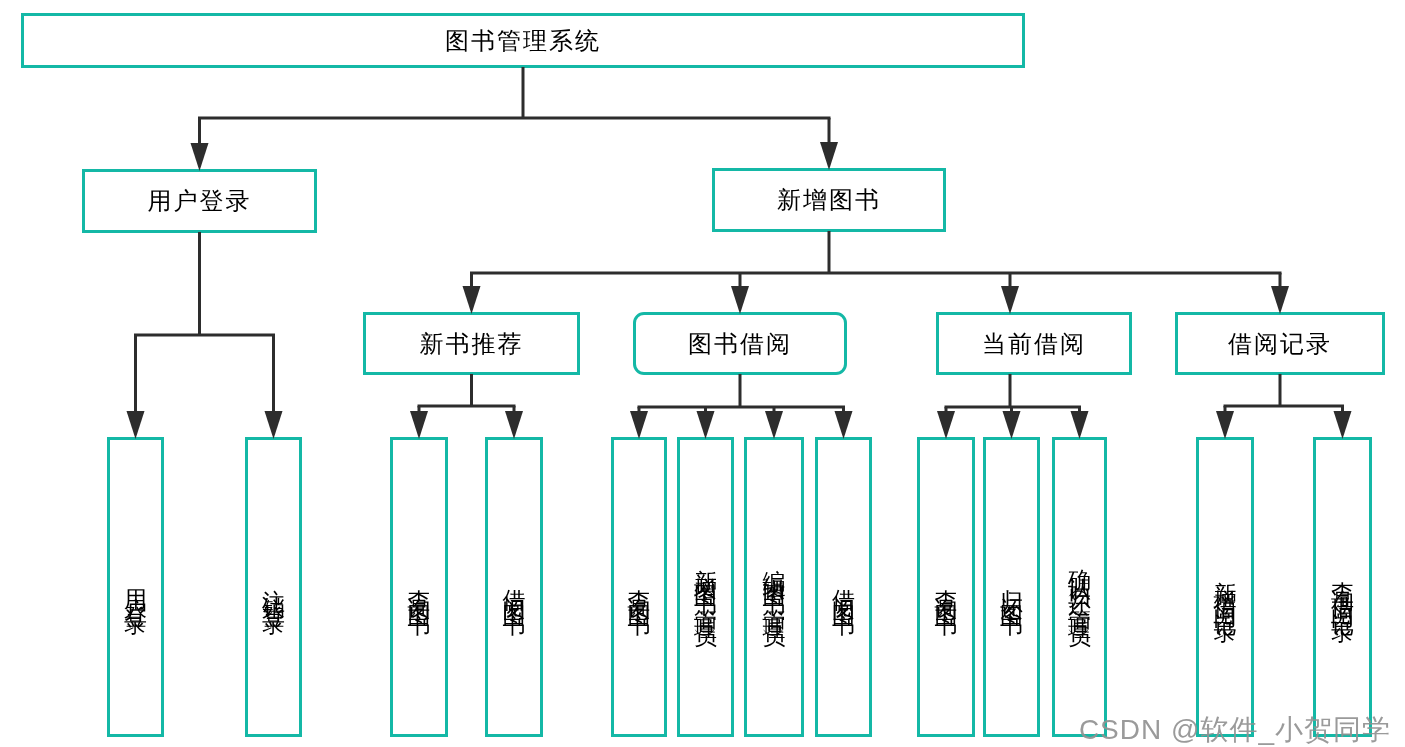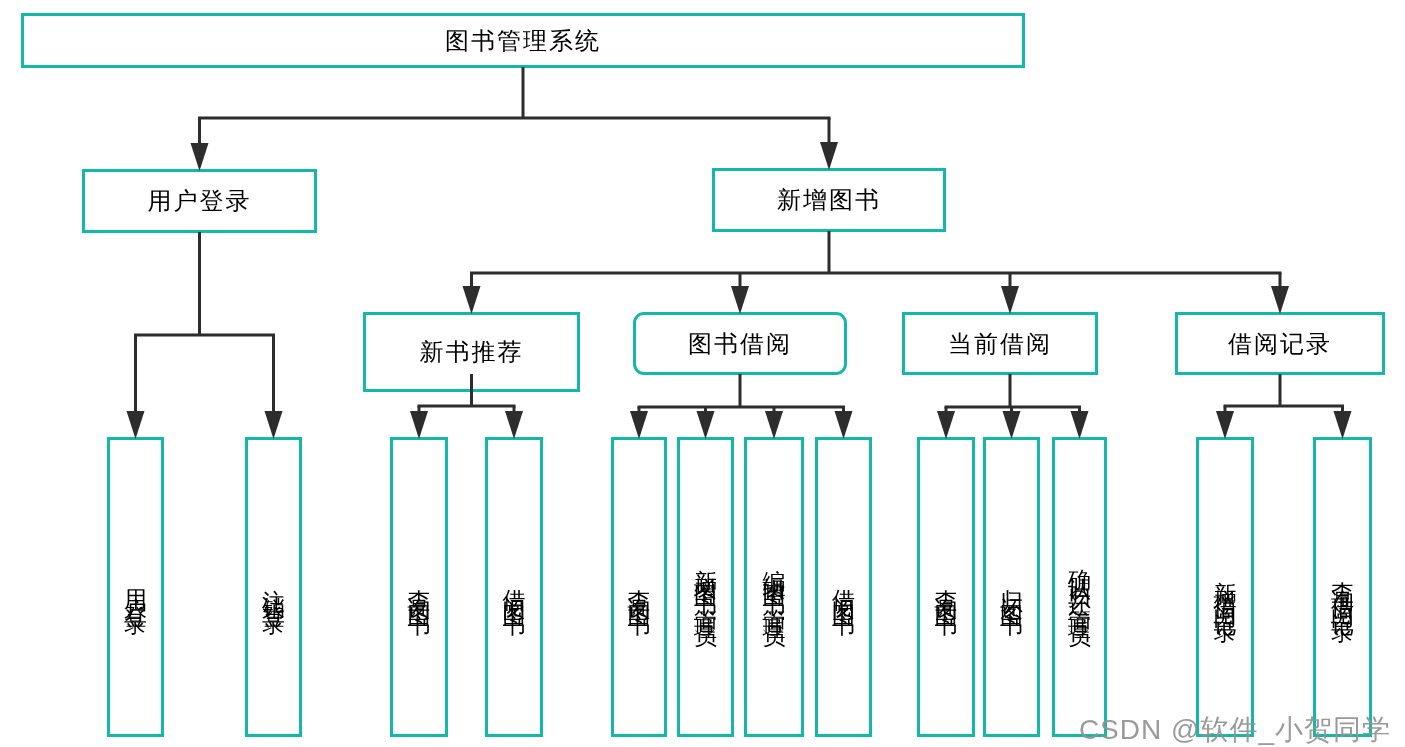--- a/index.html
+++ b/index.html
@@ -116,27 +116,27 @@
   <div id="watermark">CSDN @软件_小贺同学</div>
 <div class="node node-h" style="left: 21px; top: 13px; width: 1004px; height: 55px;">
       <span class="node-label">图书管理系统</span>
     </div>
     <div class="node node-h" style="left: 82px; top: 169px; width: 235px; height: 64px;">
       <span class="node-label">用户登录</span>
     </div>
     <div class="node node-h" style="left: 712px; top: 168px; width: 234px; height: 64px;">
       <span class="node-label">新增图书</span>
     </div>
-    <div class="node node-h" style="left: 363px; top: 312px; width: 217px; height: 80px;">
+    <div class="node node-h" style="left: 363px; top: 312px; width: 217px; height: 63px;">
       <span class="node-label">新书推荐</span>
     </div>
     <div class="node node-h" style="left: 633px; top: 312px; width: 214px; height: 63px; border-radius: 11px;">
       <span class="node-label">图书借阅</span>
     </div>
-    <div class="node node-h" style="left: 902px; top: 312px; width: 196px; height: 63px;">
+    <div class="node node-h" style="left: 936px; top: 312px; width: 196px; height: 63px;">
       <span class="node-label">当前借阅</span>
     </div>
     <div class="node node-h" style="left: 1175px; top: 312px; width: 210px; height: 63px;">
       <span class="node-label">借阅记录</span>
     </div>
     <div class="node node-v" style="left: 107px; top: 437px; width: 57px; height: 300px;">
       <span class="node-label">用户登录</span>
     </div>
     <div class="node node-v" style="left: 245px; top: 437px; width: 57px; height: 300px;">
       <span class="node-label">注销登录</span>

